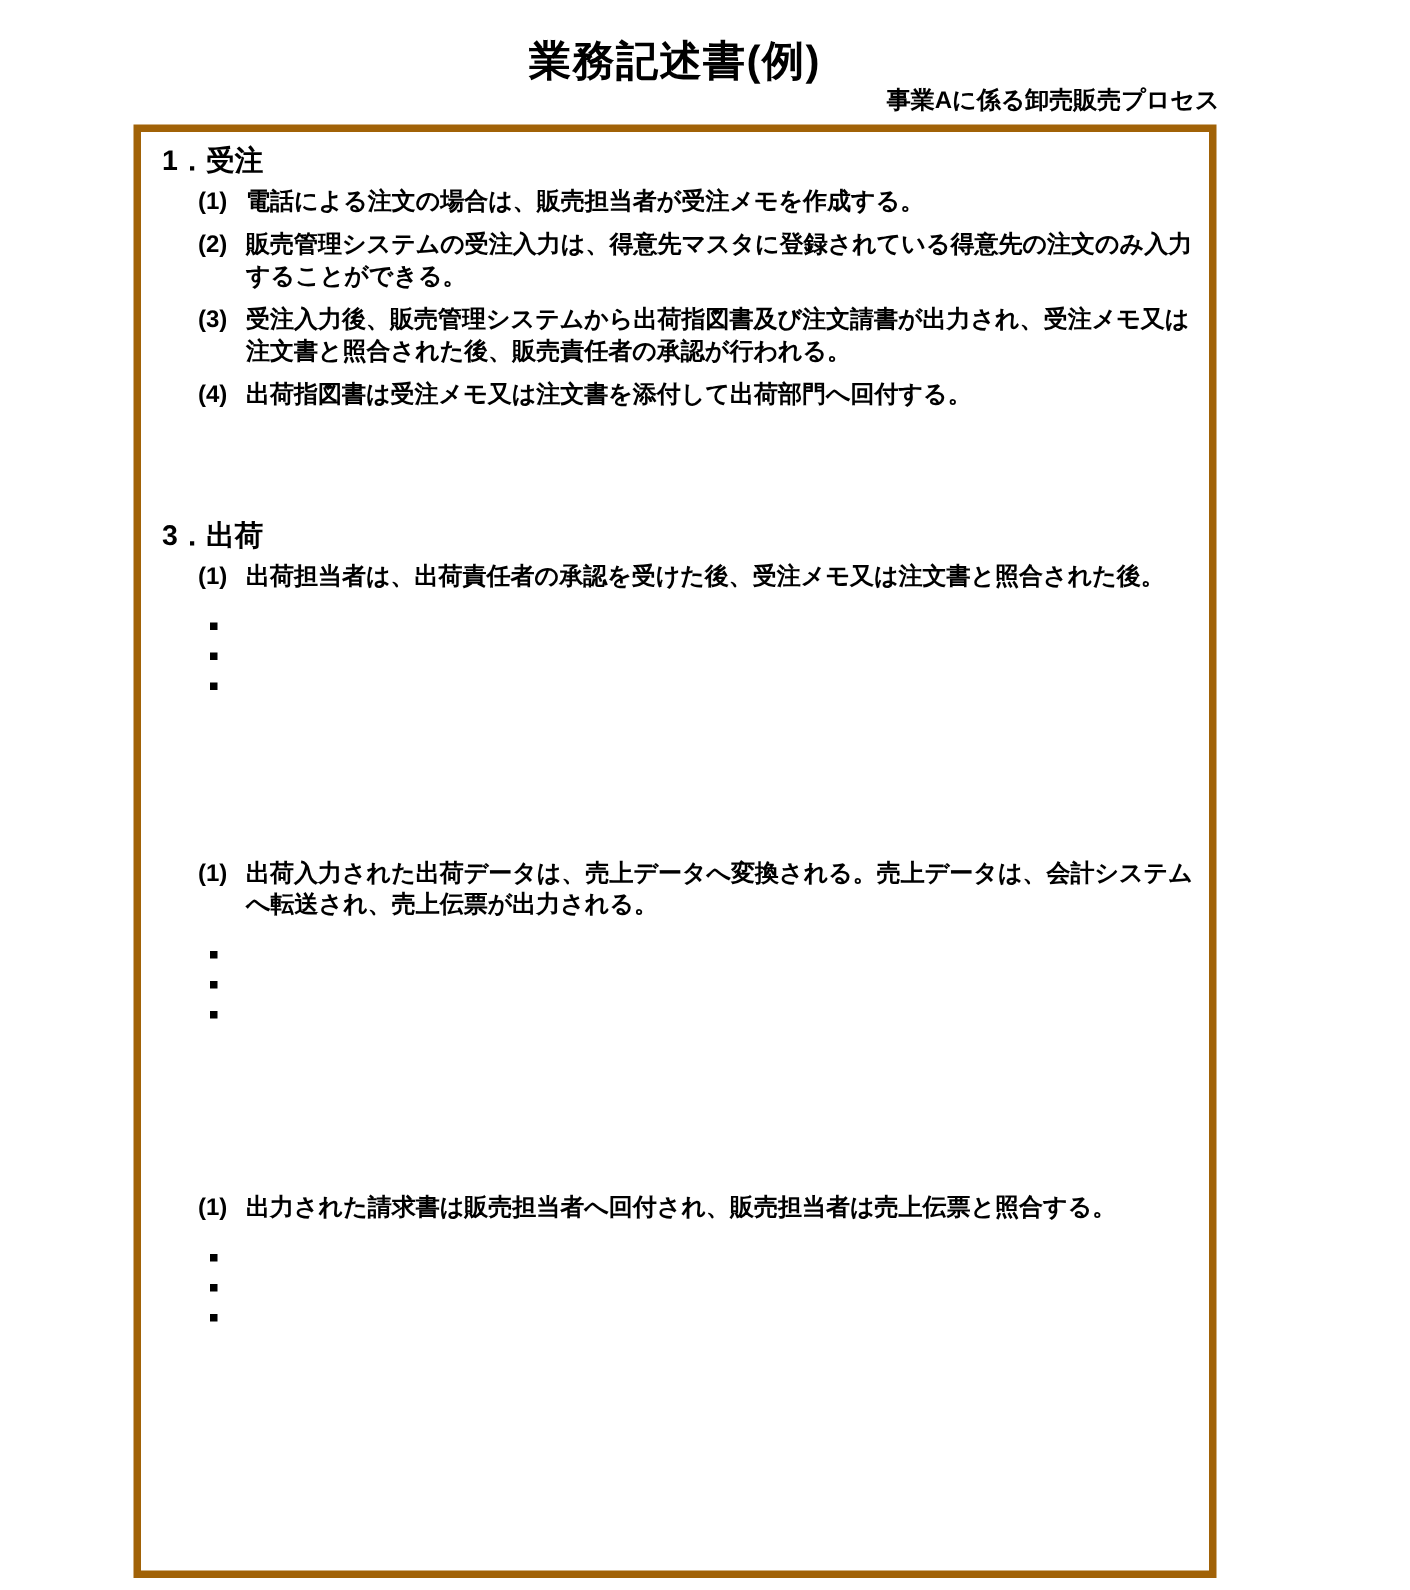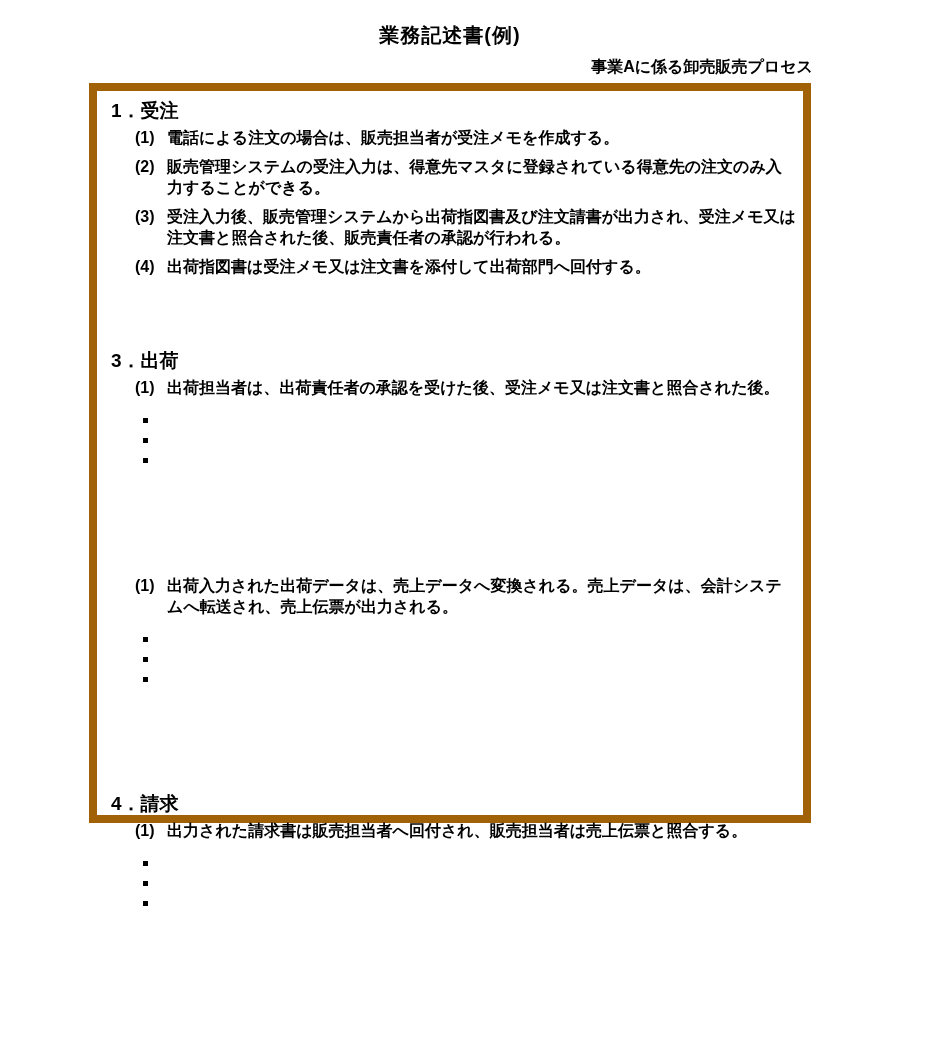--- a/index.html
+++ b/index.html
@@ -15,38 +15,38 @@
     height: 1060px;
     background: #ffffff;
     overflow: hidden;
   }
   .doc-title {
     position: absolute;
     top: 22px;
     left: 89px;
     width: 722px;
     text-align: center;
-    font-size: 20px;
+    font-size: 28px;
     font-weight: bold;
     letter-spacing: 1px;
   }
   .doc-subtitle {
     position: absolute;
     top: 57px;
     right: 127px;
     font-size: 16px;
     font-weight: bold;
   }
   .main-box {
     position: absolute;
     left: 89px;
     top: 83px;
     width: 722px;
-    height: 740px;
-    border: 8px solid #a16207;
+    height: 969px;
+    border: 5px solid #a16207;
     box-sizing: border-box;
   }
   .section {
     position: absolute;
     left: 0;
     width: 100%;
     box-sizing: border-box;
   }
   .section-1 { top: 9px; }
   .section-2 { top: 259px; }
@@ -154,21 +154,20 @@
         <div class="bullet-row">
             <span class="bullet-dot"></span>
           </div>
         <div class="bullet-row">
             <span class="bullet-dot"></span>
           </div>
       </div>
     </div>
 
     <div class="section section-4">
-      <div class="sec-heading">4．請求</div>
       <div class="item first">
         <span class="item-label">(1)</span>
         <span class="item-text">出力された請求書は販売担当者へ回付され、販売担当者は売上伝票と照合する。</span>
       </div>
       <div class="bullets">
         <div class="bullet-row">
             <span class="bullet-dot"></span>
           </div>
         <div class="bullet-row">
             <span class="bullet-dot"></span>

